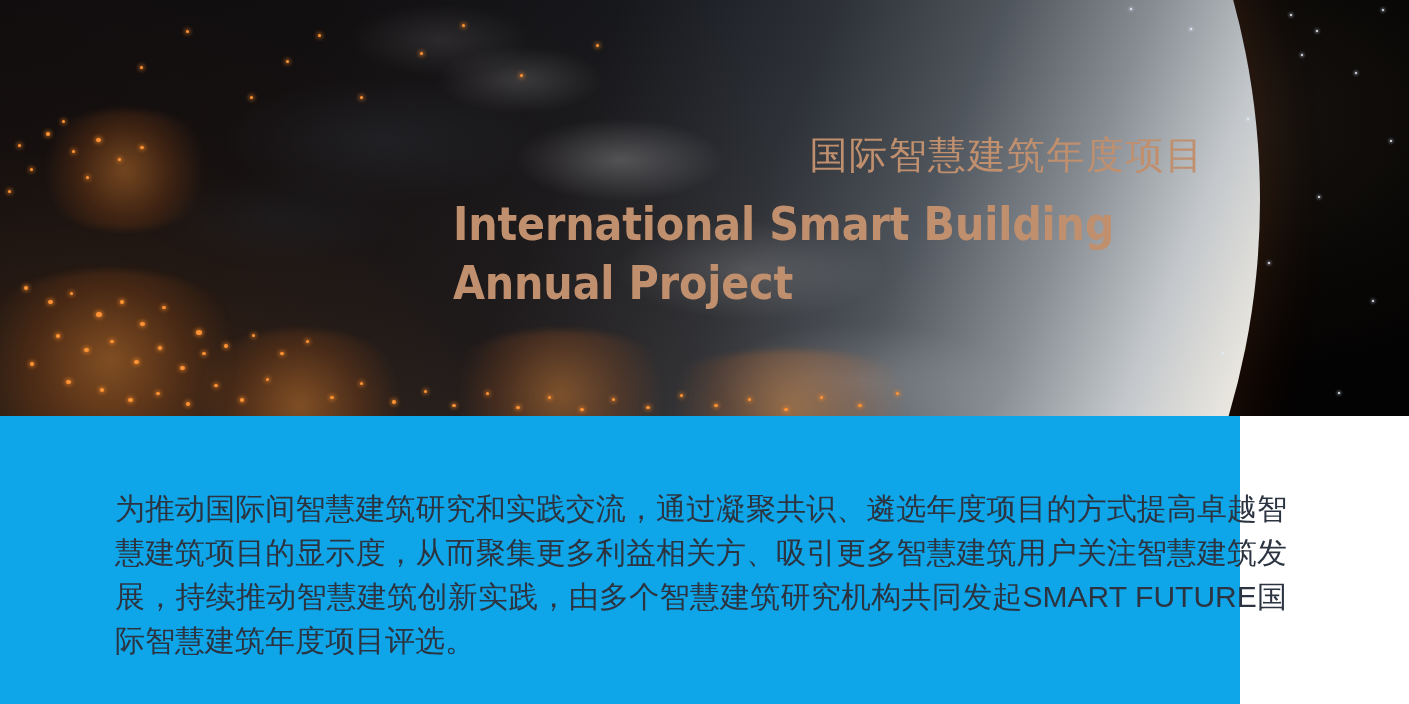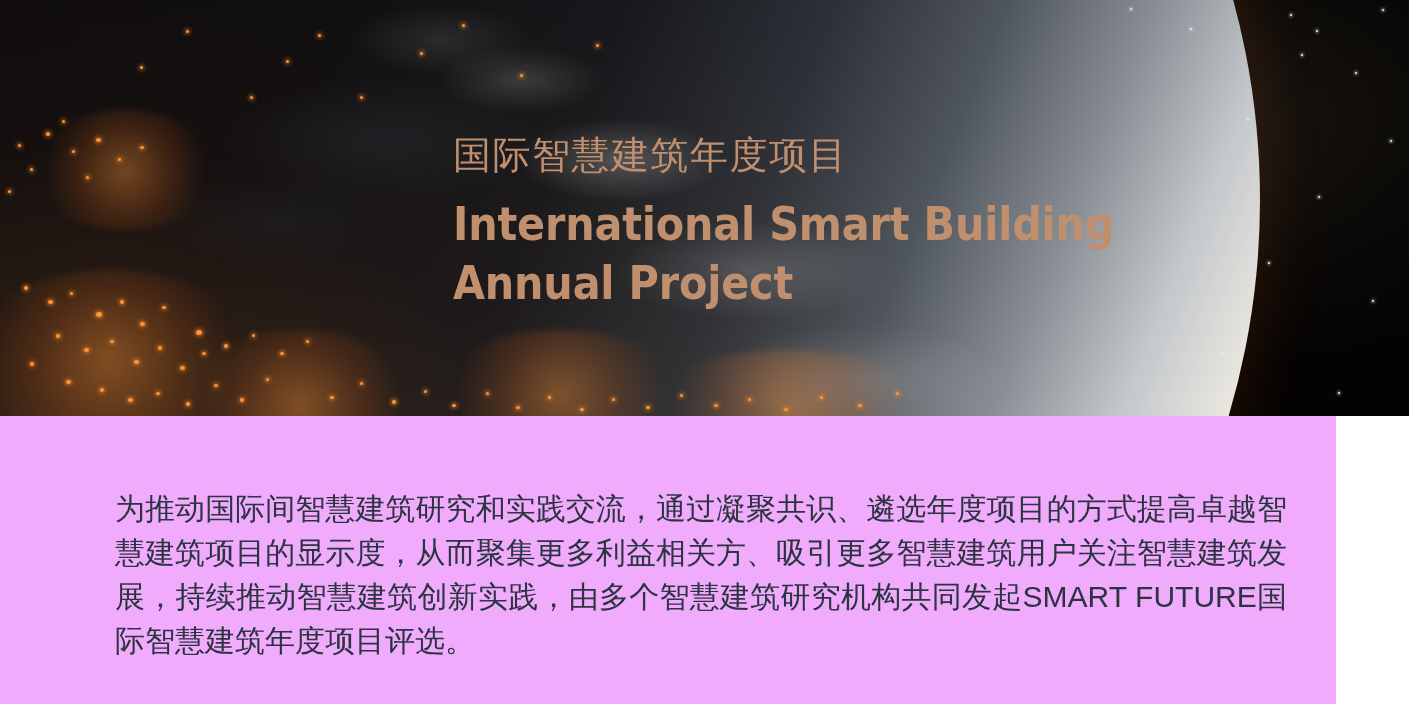--- a/index.html
+++ b/index.html
@@ -150,40 +150,41 @@
 
   .titles { position:absolute; left:453px; top:134px; }
   .title-cn {
     color:#c08f6e;
     font-family:"Liberation Sans", sans-serif;
     font-weight:300;
     font-size:38px;
     letter-spacing:1.5px;
     line-height:1.15;
     white-space:nowrap;
+    text-align:right;
   }
   .title-en {
     margin-top:16px;
     color:#c08f6e;
     font-family:"DejaVu Sans", sans-serif;
     font-weight:bold;
     font-size:47px;
     line-height:1.27;
     letter-spacing:-0.2px;
     transform:scaleX(0.88);
     transform-origin:left top;
     white-space:pre-line;
   }
 
   
   .body-section {
     position:absolute;
     left:0; top:416px;
-    width:1336px; height:288px;
-    background:#f0abfc;
+    width:1240px; height:288px;
+    background:#0ea5e9;
   }
   .body-copy {
     position:absolute;
     left:115px; top:71px;
     width:1172px;
     color:#2b3440;
     font-family:"Liberation Sans", sans-serif;
     font-weight:300;
     font-size:30px;
     line-height:44px;

